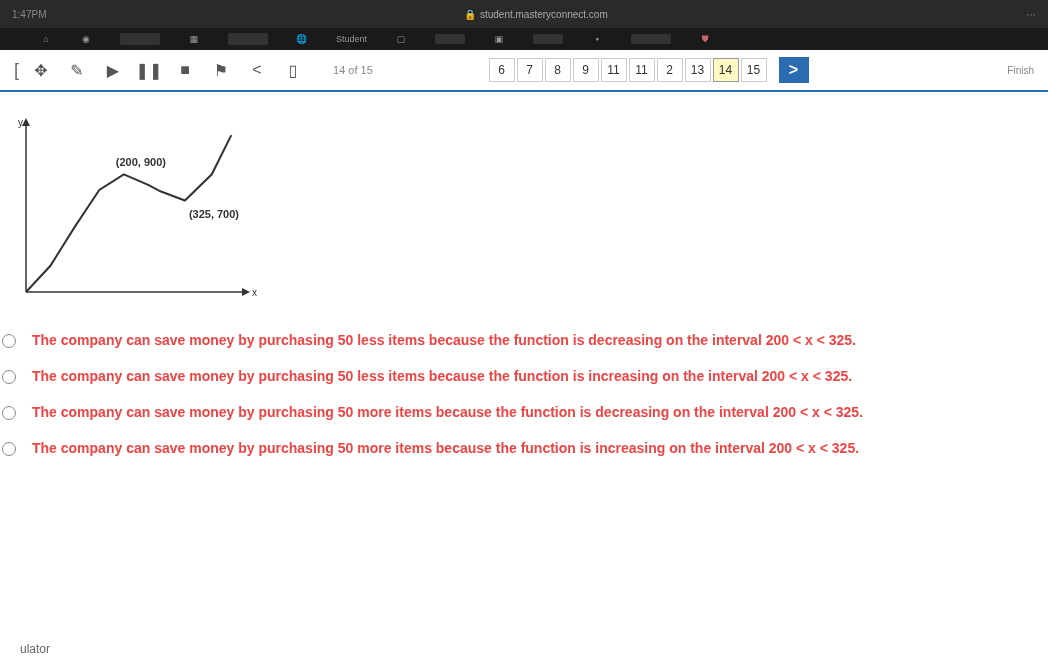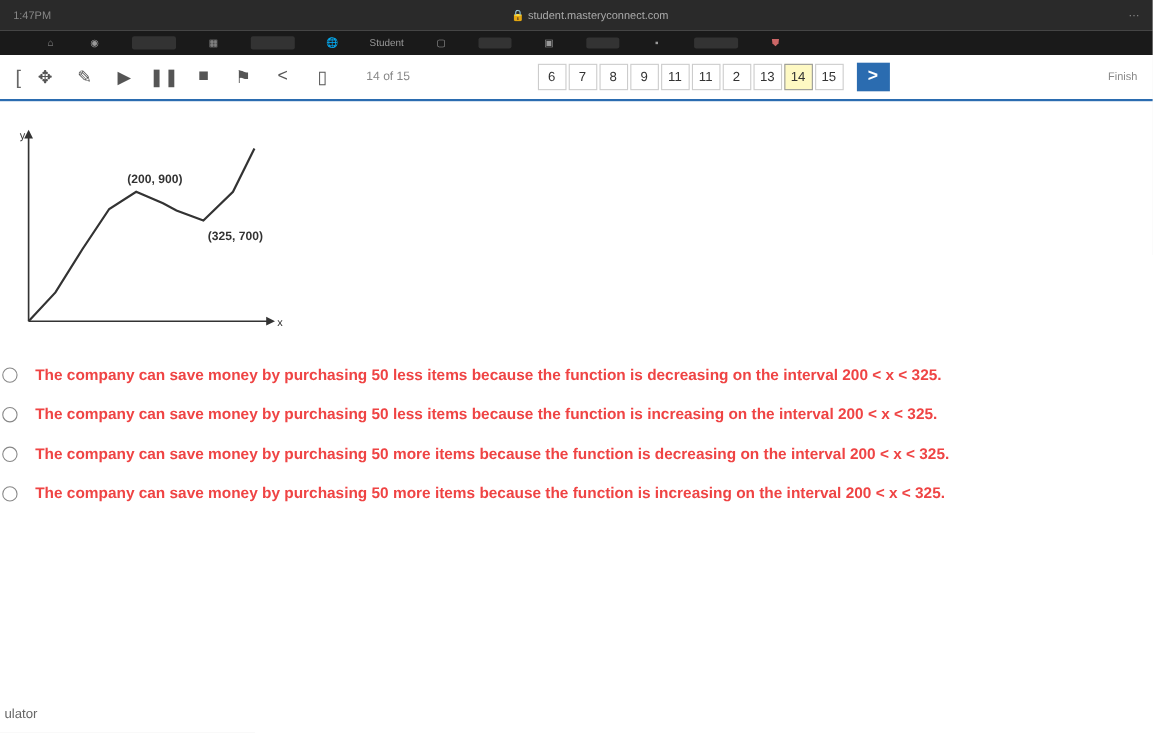--- a/index.html
+++ b/index.html
@@ -138,21 +138,21 @@
       width: 14px; height: 14px;
       border: 1.5px solid #888;
       border-radius: 50%;
       flex-shrink: 0;
       margin-left: 2px;
       margin-top: 2px;
     }
     .calculator-link {
       position: absolute;
       bottom: 6px;
-      left: 0;
+      left: 16px;
       font-size: 12px;
       color: #666;
       padding: 4px 4px;
     }
   </style>
 </head>
 <body>
 
 <div class="browser-chrome">
   <span>1:47PM</span>

